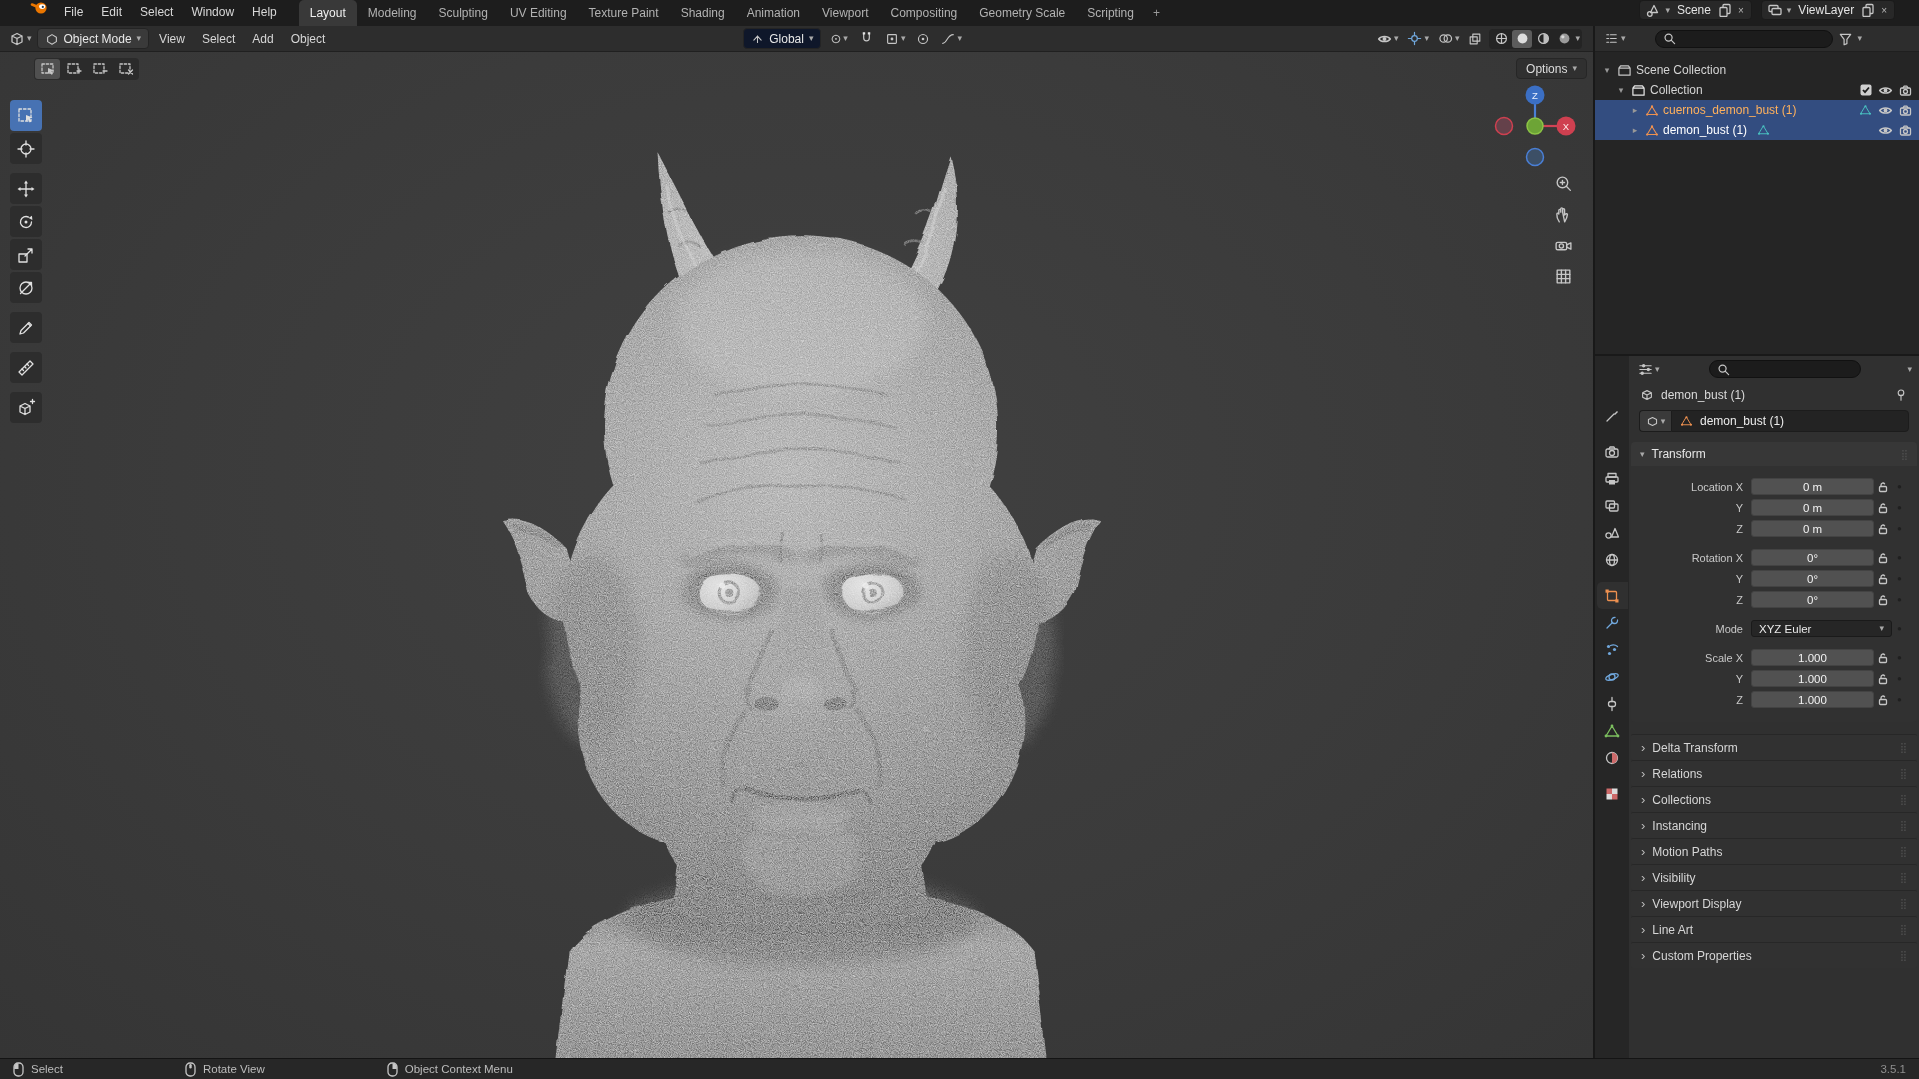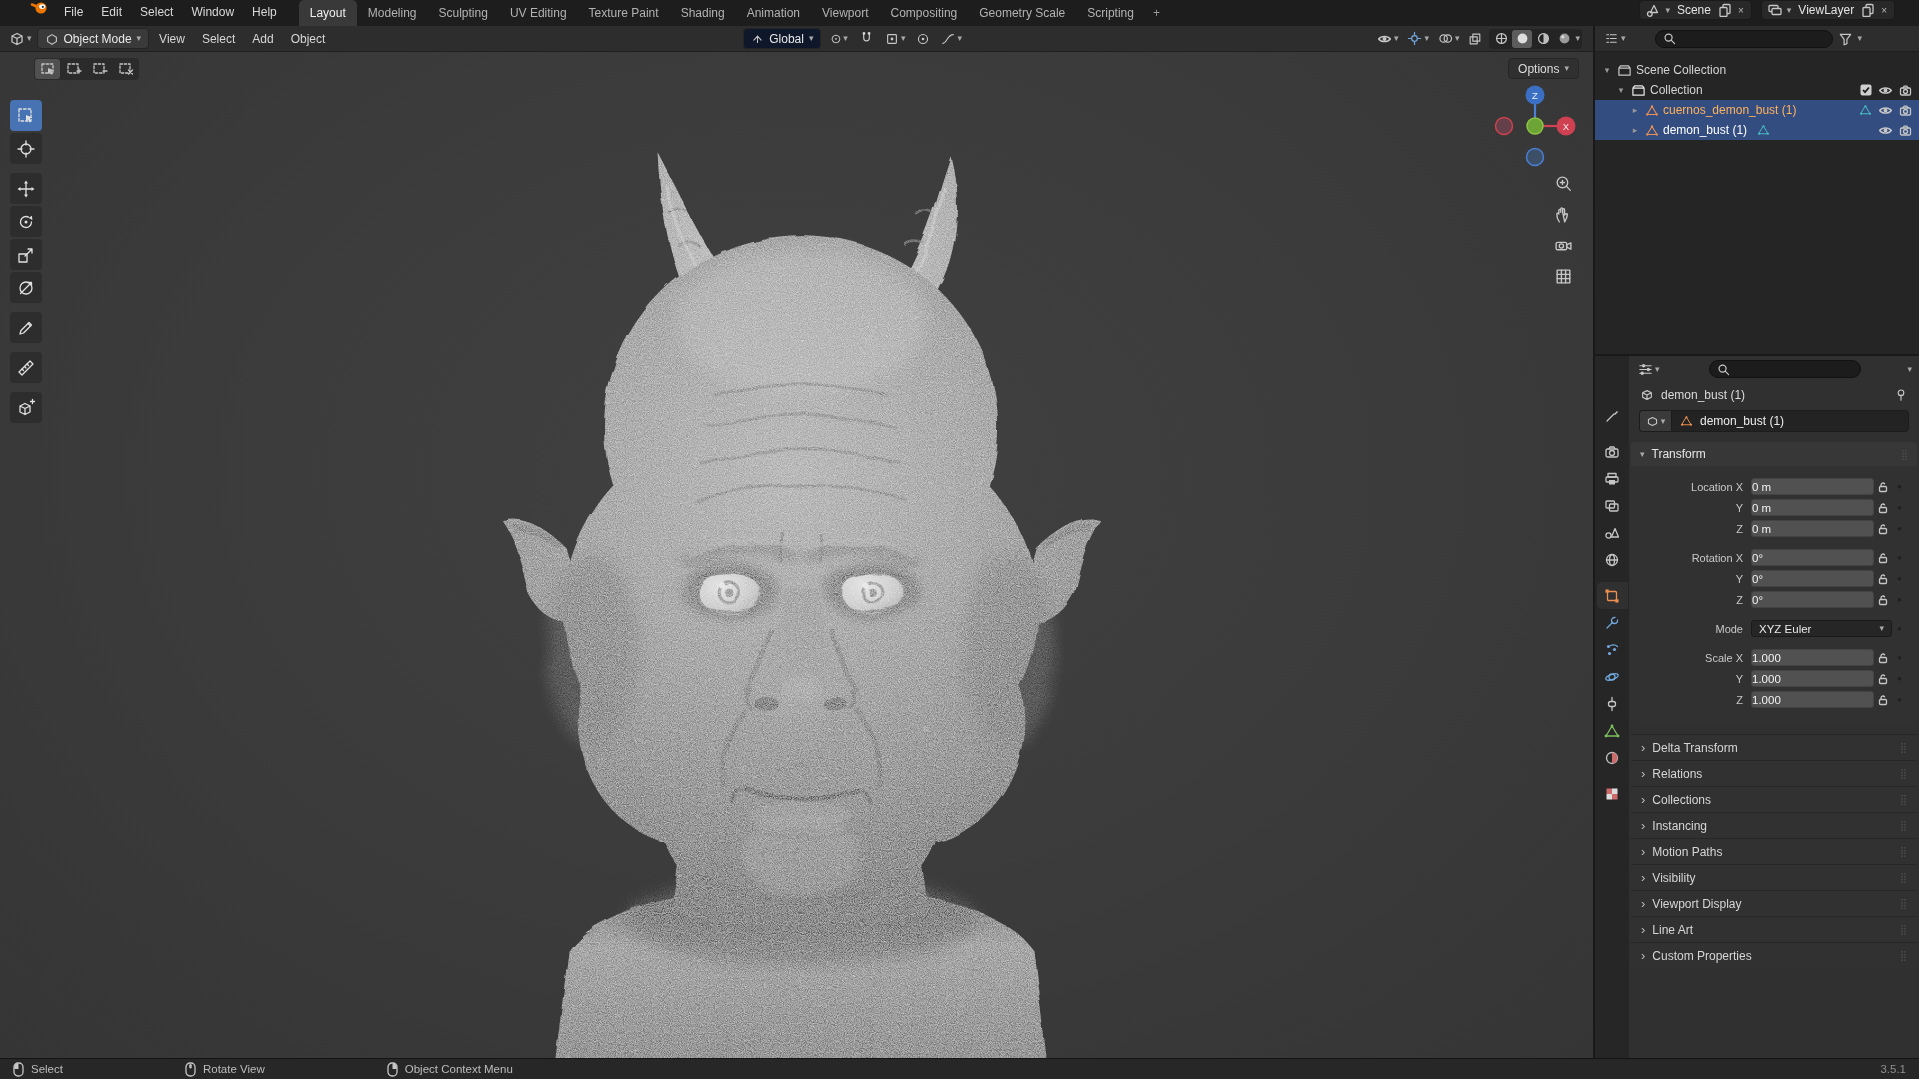--- a/index.html
+++ b/index.html
@@ -39,21 +39,21 @@
 .right-cluster{display:flex;align-items:center;gap:5px;margin-right:4px}
 .hicon{display:flex;align-items:center;gap:2px;padding:2px 2px;border-radius:3px}
 .shading-group{display:flex;align-items:center;background:#242424;border-radius:4px;padding:1px 2px;gap:1px}
 .sh-btn{width:20px;height:18px;display:flex;align-items:center;justify-content:center;border-radius:3px}
 .sh-btn.active{background:#5c5c5c}
 
 .viewport{flex:1;position:relative;background:radial-gradient(ellipse at 50% 42%,#414141 0%,#3b3b3b 55%,#353535 100%);overflow:hidden}
 .selmode{position:absolute;top:6px;left:34px;display:flex;background:#2b2b2b;border-radius:4px;padding:1px;gap:1px}
 .sbtn{width:25px;height:20px;display:flex;align-items:center;justify-content:center;border-radius:3px}
 .sbtn.active{background:#505050}
-.options-pill{position:absolute;top:6px;right:14px;display:flex;align-items:center;gap:5px;background:#303030;border:1px solid #262626;border-radius:4px;height:21px;padding:0 9px;color:#dcdcdc}
+.options-pill{position:absolute;top:6px;right:6px;display:flex;align-items:center;gap:5px;background:#303030;border:1px solid #262626;border-radius:4px;height:21px;padding:0 9px;color:#dcdcdc}
 .toolrail{position:absolute;top:48px;left:10px;display:flex;flex-direction:column}
 .tool{width:32px;height:31px;background:rgba(44,44,44,.95);display:flex;align-items:center;justify-content:center;border-radius:4px;margin-bottom:2px}
 .tool.active{background:#4772b3}
 .tool.gap{margin-top:7px}
 .tool svg .st{stroke:#e0e0e0}
 .tool svg .fl{fill:#e0e0e0}
 .bust{position:absolute;left:440px;top:72px;width:710px;height:960px}
 .gizmo{position:absolute;top:24px;right:8px}
 .vnav{position:absolute;top:122px;right:20px;display:flex;flex-direction:column;gap:12px;align-items:center}
 
@@ -84,21 +84,21 @@
 .name-row{margin:2px 10px 10px;display:flex;height:22px}
 .name-browse{width:32px;background:#3a3a3a;border:1px solid #1c1c1c;border-right:none;border-radius:4px 0 0 4px;display:flex;align-items:center;justify-content:center;gap:2px}
 .name-field{flex:1;background:#232323;border:1px solid #1c1c1c;border-radius:0 4px 4px 0;display:flex;align-items:center;gap:7px;padding:0 8px;color:#ececec}
 .panel{margin:0 2px}
 .panel-header{height:24px;background:#373737;display:flex;align-items:center;padding:0 9px;gap:7px;color:#e6e6e6;border-radius:4px 4px 0 0}
 .panel-header .grip{margin-left:auto}
 .tbody{background:#313131;padding:9px 0 11px;border-radius:0 0 4px 4px}
 .trow{display:flex;align-items:center;height:19px;margin:2px 10px 2px 0}
 .trow.tgap{margin-top:10px}
 .tlabel{flex:0 0 112px;text-align:right;color:#c8c8c8;margin-right:8px;font-size:11px}
-.tfield{flex:1;height:17px;background:#515151;border:1px solid #434343;border-radius:3px;color:#f2f2f2;font-size:11.5px;text-align:left;line-height:16px}
+.tfield{flex:1;height:17px;background:#515151;border:1px solid #434343;border-radius:3px;color:#f2f2f2;font-size:11.5px;text-align:center;line-height:16px}
 .tdrop{flex:1;height:17px;background:#262626;border:1px solid #1a1a1a;border-radius:3px;color:#eaeaea;font-size:11.5px;display:flex;align-items:center;padding:0 7px}
 .tdrop .chev{margin-left:auto}
 .lockw{width:18px;display:flex;justify-content:center}
 .adot{width:15px;text-align:center;color:#1f1f1f;font-size:8px}
 .sections{margin:12px 2px 0}
 .section{height:26px;background:#313131;border-top:1px solid #272727;display:flex;align-items:center;padding:0 10px;gap:7px;color:#d6d6d6;border-radius:2px}
 .section .chev-r{color:#bdbdbd;font-size:13px;line-height:1}
 .section .grip{margin-left:auto}
 
 .statusbar{flex:0 0 21px;background:#272727;border-top:1px solid #141414;display:flex;align-items:center;padding:0 13px;color:#bcbcbc;font-size:11.5px}

